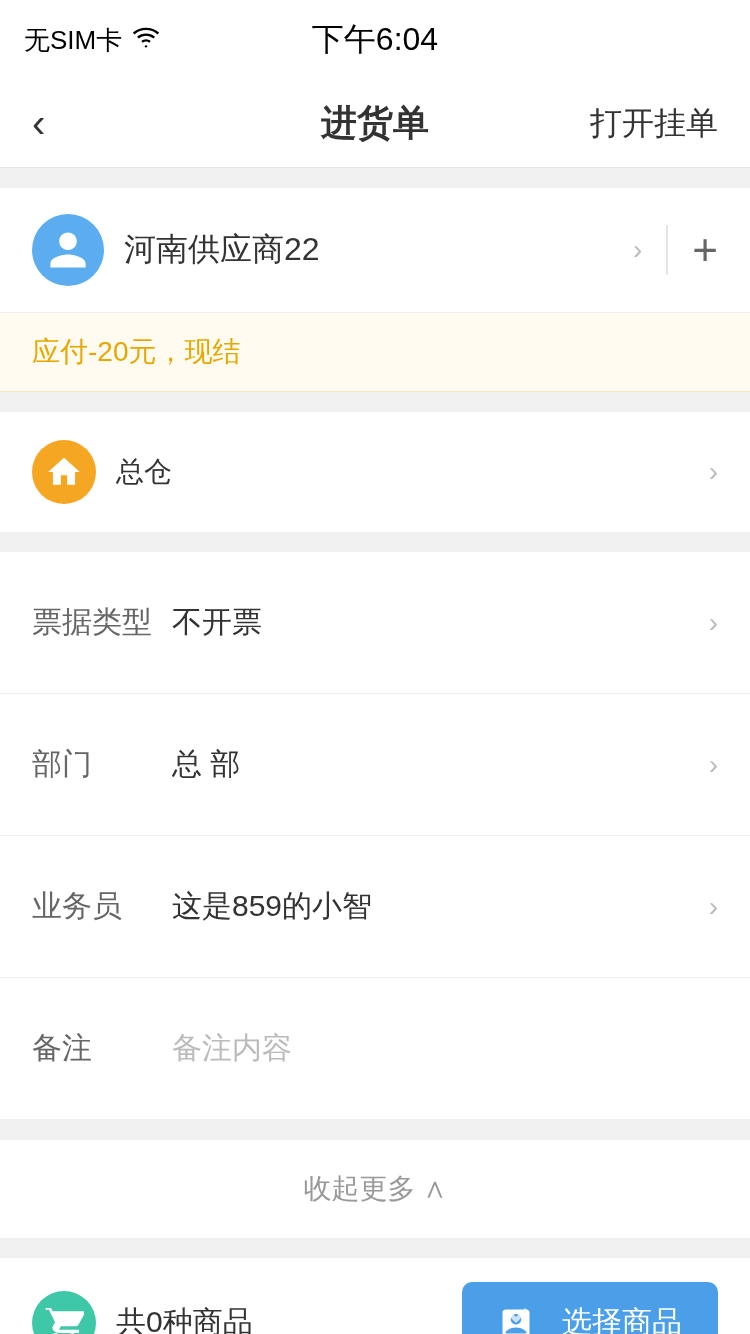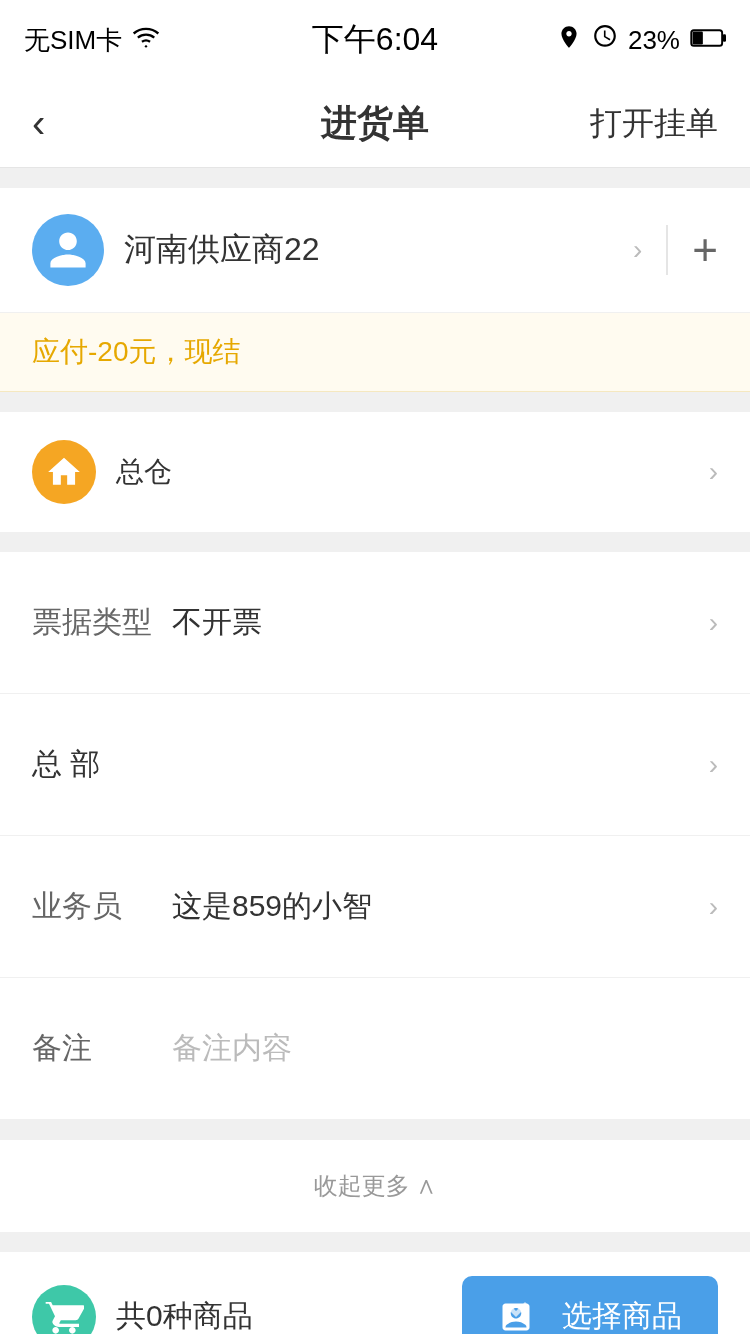--- a/index.html
+++ b/index.html
@@ -192,21 +192,21 @@
     }
 
     
     .collapse-row {
       background: #fff;
       display: flex;
       align-items: center;
       justify-content: center;
       padding: 30px 32px;
       margin-top: 20px;
-      font-size: 24px;
+      font-size: 28px;
       color: #999;
       cursor: pointer;
       border-top: 1px solid #f0f0f0;
     }
 
     
     .bottom-bar {
       background: #fff;
       margin-top: 20px;
       display: flex;
@@ -260,40 +260,20 @@
     <span>
       <svg viewBox="0 0 24 24" width="28" height="28" fill="none" stroke="#000" stroke-width="2">
         <path d="M5 12.55a11 11 0 0 1 14.08 0"></path>
         <path d="M1.42 9a16 16 0 0 1 21.16 0"></path>
         <path d="M8.53 16.11a6 6 0 0 1 6.95 0"></path>
         <circle cx="12" cy="20" r="1" fill="#000" stroke="none"></circle>
       </svg>
     </span>
   </div>
   <div class="status-bar-center">下午6:04</div>
-  <div class="status-bar-right">
-    <span>
-      <svg viewBox="0 0 24 24" width="26" height="26" fill="#000">
-          <path d="M12 2C8.13 2 5 5.13 5 9c0 5.25 7 13 7 13s7-7.75 7-13c0-3.87-3.13-7-7-7zm0 9.5c-1.38 0-2.5-1.12-2.5-2.5s1.12-2.5 2.5-2.5 2.5 1.12 2.5 2.5-1.12 2.5-2.5 2.5z"></path>
-        </svg>
-    </span>
-    <span>
-      <svg viewBox="0 0 24 24" width="26" height="26" fill="#000">
-          <path d="M12 1C6.48 1 2 5.48 2 11s4.48 10 10 10 10-4.48 10-10S17.52 1 12 1zm0 18c-4.41 0-8-3.59-8-8s3.59-8 8-8 8 3.59 8 8-3.59 8-8 8zm.5-13H11v6l5.25 3.15.75-1.23-4.5-2.67V6z"></path>
-        </svg>
-    </span>
-    <span>23%</span>
-    <span>
-      <svg viewBox="0 0 28 14" width="36" height="22">
-        <rect x="1" y="1" width="24" height="12" rx="2" ry="2" fill="none" stroke="#000" stroke-width="1.5"></rect>
-        <rect x="25.5" y="4" width="2.5" height="6" rx="1" fill="#000"></rect>
-        <rect x="2" y="2" width="8" height="10" rx="1" fill="#000"></rect>
-      </svg>
-    </span>
-  </div>
 </div>
 
 <div class="nav-bar">
   <span class="nav-back">‹</span>
   <span class="nav-title">进货单</span>
   <span class="nav-action">打开挂单</span>
 </div>
 
 <div class="section-gap"></div>
 
@@ -323,20 +303,21 @@
   <span class="arrow-right">›</span>
 </div>
 
 <div class="form-section">
   <div class="form-row">
     <span class="form-label">票据类型</span>
     <span class="form-value">不开票</span>
     <span class="arrow-right">›</span>
   </div>
   <div class="form-row">
+    <span class="form-label">部门</span>
     <span class="form-value">总 部</span>
     <span class="arrow-right">›</span>
   </div>
   <div class="form-row">
     <span class="form-label">业务员</span>
     <span class="form-value">这是859的小智</span>
     <span class="arrow-right">›</span>
   </div>
   <div class="form-row">
     <span class="form-label">备注</span>

